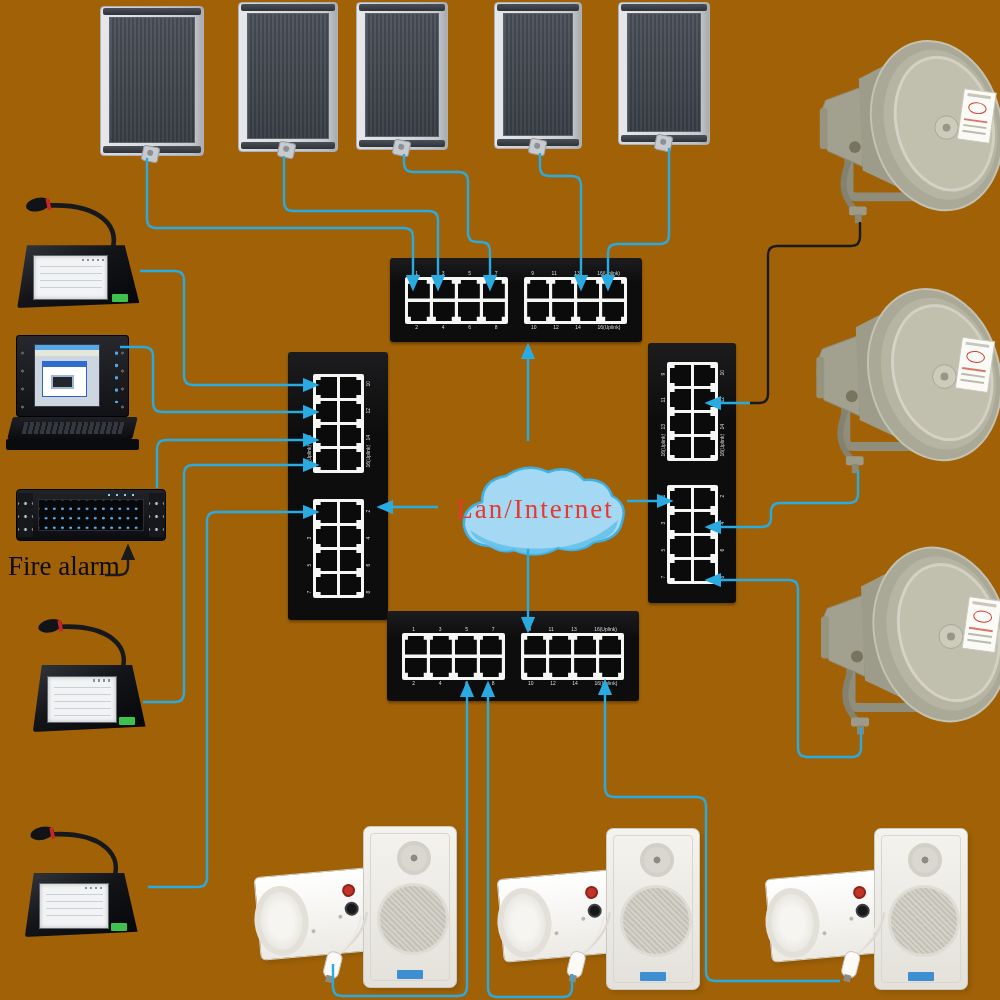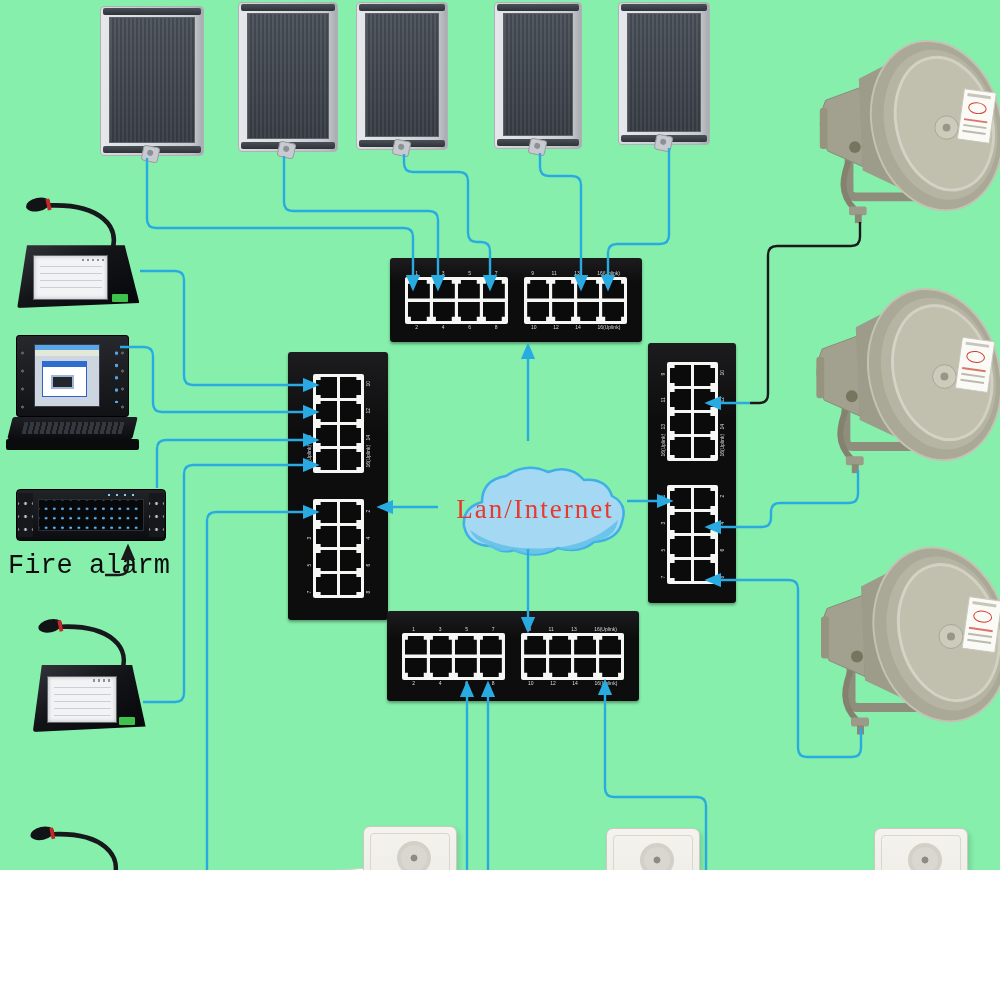--- a/index.html
+++ b/index.html
@@ -1,16 +1,16 @@
 <!DOCTYPE html>
 <html><head>
 <meta charset="utf-8">
 <style>
   html,body{margin:0;padding:0;background:#ffffff;}
-  #stage{position:relative;width:1000px;height:870px;background:#86efac;overflow:hidden;
+  #stage{position:relative;width:1000px;height:1000px;background:#a16207;overflow:hidden;
          font-family:"Liberation Sans",sans-serif;}
   #wires{position:absolute;left:0;top:0;width:1000px;height:1000px;pointer-events:none;z-index:5;}
   .dev{position:absolute;}
 
   
   .colspeaker{z-index:2;}
   .cs-frame{position:absolute;inset:0;background:linear-gradient(90deg,#e6e8eb,#d4d7db 55%,#c2c6cb);
             border:1px solid #aeb2b8;border-radius:4px;box-shadow:inset -5px 0 7px rgba(0,0,0,.14);}
   .cs-cap{position:absolute;left:3px;right:3px;height:7px;background:linear-gradient(#4b5058,#2e3339);border-radius:2px;}
   .cs-cap.top{top:2px;} .cs-cap.bot{bottom:3px;}
@@ -82,21 +82,21 @@
 
   
   .firealarm{background:linear-gradient(#212327,#0c0d10);border-radius:4px;z-index:2;border:1px solid #000;}
   .fa-ear{position:absolute;top:3px;bottom:3px;width:15px;background:#17181c;
           background-image:radial-gradient(circle,#c3c8cf 1.3px,transparent 1.6px);background-size:8px 13px;background-position:50% 4px;}
   .fa-ear.l{left:1px;} .fa-ear.r{right:1px;}
   .fa-field{position:absolute;left:21px;right:21px;top:9px;bottom:9px;background:#07080a;border:1px solid #2b2e34;
             background-image:radial-gradient(circle,#57b0f2 1.2px,transparent 1.5px);background-size:8.2px 9.5px;background-position:3px 4px;}
   .fa-leds{position:absolute;right:26px;top:3px;width:34px;height:4px;
             background-image:radial-gradient(circle,#7fd4ff 1px,transparent 1.3px);background-size:8px 4px;}
-  .fa-label{position:absolute;color:#0c0c0c;font-size:27px;font-family:Liberation Mono, monospace;z-index:2;}
+  .fa-label{position:absolute;color:#0c0c0c;font-size:27px;font-family:Liberation Serif, serif;z-index:2;}
 
   
   .wallpair{z-index:2;}
   .wp-rear{position:absolute;left:2px;top:52px;width:113px;height:82px;background:linear-gradient(#ffffff,#eceae4);
            border:1px solid #d3d1c9;border-radius:6px;transform:rotate(-5deg);box-shadow:2px 3px 4px rgba(0,0,0,.12);}
   .wp-ring{position:absolute;left:-4px;top:10px;width:42px;height:58px;border:6px solid #e2e0d8;border-radius:50%;
            background:radial-gradient(#f6f5f1 40%,#dddbd3);}
   .wp-t{position:absolute;border-radius:50%;}
   .wp-t.red{right:14px;top:14px;width:9px;height:9px;background:#c23428;border:2px solid #8f2218;}
   .wp-t.blk{right:12px;top:32px;width:10px;height:10px;background:#17181a;border:2px solid #3c3e42;}

